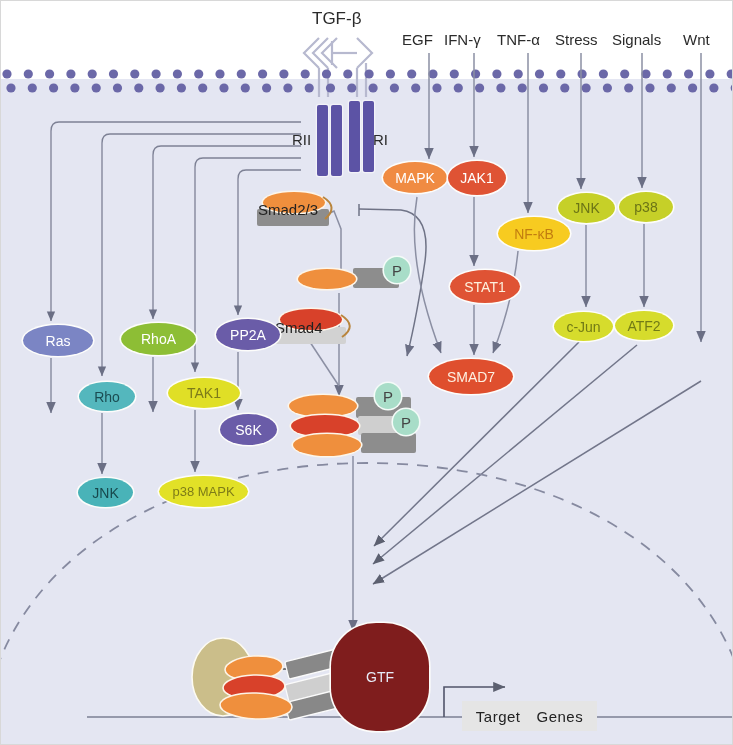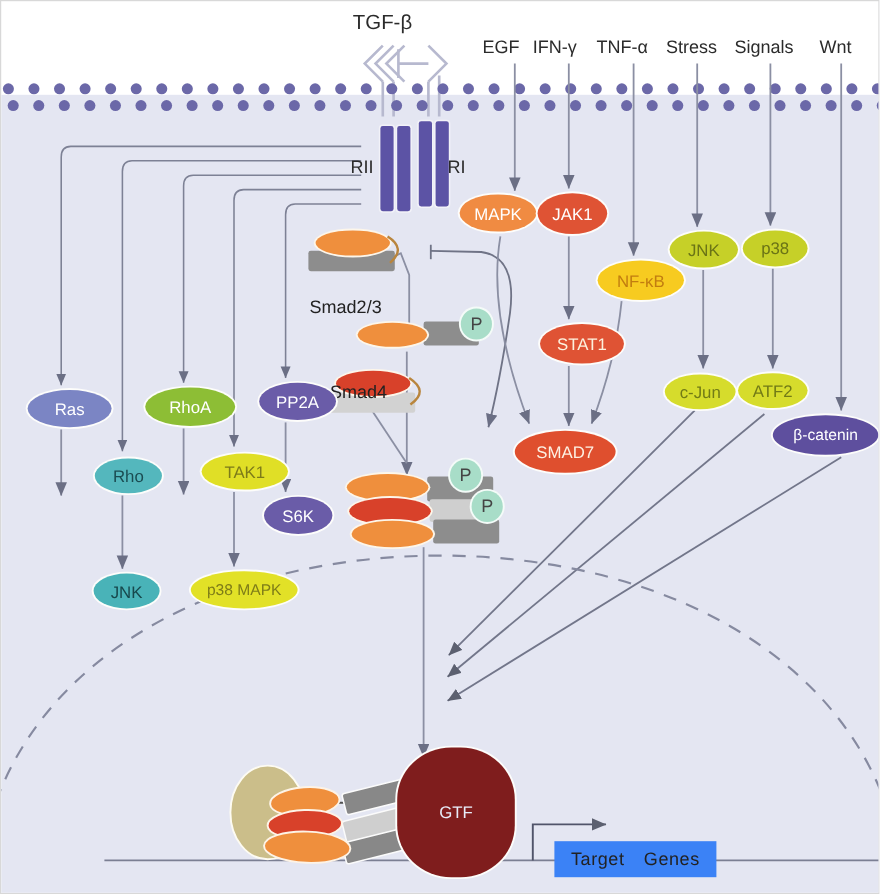--- a/index.html
+++ b/index.html
@@ -23,21 +23,21 @@
   }
   .recept{position:absolute;background:#5c53a5;border-radius:2px;box-shadow:0 0 0 1.3px #f2f2f8;}
   .pbadge{
     position:absolute;width:26px;height:26px;border-radius:50%;
     background:#a8ddc8;display:flex;align-items:center;justify-content:center;
     color:#444;font-size:15px;box-shadow:0 0 0 1.6px #f4fbf8;
   }
   .smadrect{position:absolute;background:#8d8d8d;border-radius:2px;}
   .smadoval{position:absolute;border-radius:50%;box-shadow:0 0 0 1.6px #fdf6ea;}
   .wtxt{position:absolute;font-size:15px;color:#222;white-space:nowrap;}
-  .tgbox{position:absolute;background:#3b82f6;display:flex;align-items:center;
+  .tgbox{position:absolute;background:#e5e5e5;display:flex;align-items:center;
     justify-content:center;font-size:15px;color:#222;letter-spacing:.5px;}
 </style>
 </head>
 <body>
 
 <div id="root">
 
   <div id="cyto"></div>
 
   <svg viewBox="0 0 733 745">
@@ -215,39 +215,39 @@
         <rect x="285" y="676" width="62" height="18" rx="2" fill="#cfcfcf" transform="rotate(-14 316 685)"></rect>
         <rect x="285" y="694" width="62" height="18" rx="2" fill="#888888" transform="rotate(-14 316 703)"></rect>
       </g>
 
       <ellipse cx="253" cy="667" rx="29" ry="12" fill="#ef8f3d" stroke="#fdf3e6" stroke-width="1.6" transform="rotate(-4 253 667)"></ellipse>
       <ellipse cx="253" cy="686" rx="31" ry="12" fill="#d8412a" stroke="#fdf3e6" stroke-width="1.6" transform="rotate(-2 253 686)"></ellipse>
       <ellipse cx="255" cy="705" rx="36" ry="13" fill="#ef8f3d" stroke="#fdf3e6" stroke-width="1.6" transform="rotate(2 255 705)"></ellipse>
     </g>
   </svg>
 
-  <div class="lbl" style="left:293px;top:8px;font-size:17px;">TGF-β</div>
+  <div class="lbl" style="left:311px;top:8px;font-size:17px;">TGF-β</div>
 
   <div class="lbl" style="left:401px;top:30px;">EGF</div>
   <div class="lbl" style="left:443px;top:30px;">IFN-γ</div>
   <div class="lbl" style="left:496px;top:30px;">TNF-α</div>
   <div class="lbl" style="left:554px;top:30px;">Stress</div>
   <div class="lbl" style="left:611px;top:30px;">Signals</div>
   <div class="lbl" style="left:682px;top:30px;">Wnt</div>
 
   <div class="recept" style="left:316px;top:104px;width:11px;height:71px;"></div>
   <div class="recept" style="left:330px;top:104px;width:11px;height:71px;"></div>
   <div class="recept" style="left:348px;top:100px;width:11px;height:71px;"></div>
   <div class="recept" style="left:362px;top:100px;width:11px;height:71px;"></div>
   <div class="lbl" style="left:291px;top:130px;">RII</div>
   <div class="lbl" style="left:372px;top:130px;">RI</div>
 
   <div class="smadrect" style="left:256px;top:208px;width:72px;height:17px;"></div>
   <div class="smadoval" style="left:262px;top:191px;width:62px;height:21px;background:#ef8f3d;"></div>
-  <div class="wtxt" style="left:257px;top:200px;font-size:15px;margin-top:47px;">Smad2/3</div>
+  <div class="wtxt" style="left:257px;top:200px;font-size:15px;">Smad2/3</div>
   <svg style="left:0;top:0;">
     <path d="M322,196 Q338,206 324,218" fill="none" stroke="#b9853d" stroke-width="2"></path>
   </svg>
 
   <div class="smadrect" style="left:352px;top:267px;width:46px;height:20px;"></div>
   <div class="smadoval" style="left:297px;top:268px;width:58px;height:20px;background:#ef8f3d;"></div>
   <div class="pbadge" style="left:383px;top:256px;">P</div>
 
   <div class="smadrect" style="left:273px;top:326px;width:72px;height:17px;background:#d2d2d2;"></div>
   <div class="smadoval" style="left:279px;top:308px;width:62px;height:21px;background:#d8412a;"></div>
@@ -278,21 +278,20 @@
 
   <div class="node" style="left:382px;top:161px;width:64px;height:31px;background:#f08b42;color:#ffffff;">MAPK</div>
   <div class="node" style="left:447px;top:160px;width:58px;height:34px;background:#df5334;color:#ffffff;">JAK1</div>
   <div class="node" style="left:497px;top:216px;width:72px;height:33px;background:#f7cb20;color:#c27d10;">NF-κB</div>
   <div class="node" style="left:557px;top:192px;width:57px;height:30px;background:#c6d028;color:#6b7416;">JNK</div>
   <div class="node" style="left:618px;top:191px;width:54px;height:30px;background:#c6d028;color:#6b7416;">p38</div>
   <div class="node" style="left:449px;top:269px;width:70px;height:33px;background:#df5334;color:#fdf1dd;">STAT1</div>
   <div class="node" style="left:553px;top:311px;width:59px;height:29px;background:#d6dc2c;color:#727b16;">c-Jun</div>
   <div class="node" style="left:614px;top:310px;width:58px;height:29px;background:#d6dc2c;color:#727b16;">ATF2</div>
   <div class="node" style="left:428px;top:358px;width:84px;height:35px;background:#df4f2e;color:#fdf0e2;">SMAD7</div>
-  <div class="node" style="left:643px;top:345px;width:88px;height:33px;background:#5e4f9e;color:#ffffff;font-size:13px;">β-catenin</div>
 
   <div class="node" style="left:330px;top:622px;width:98px;height:108px;background:#7f1d1d;color:#e8ecf8;
               border-radius:46% 46% 46% 46%/40% 40% 40% 40%;">GTF</div>
 
   <div class="tgbox" style="left:461px;top:700px;width:135px;height:30px;">
     <span>Target</span>
     <span style="display:inline-block;width:16px;"></span>
     <span>Genes</span>
   </div>
 

